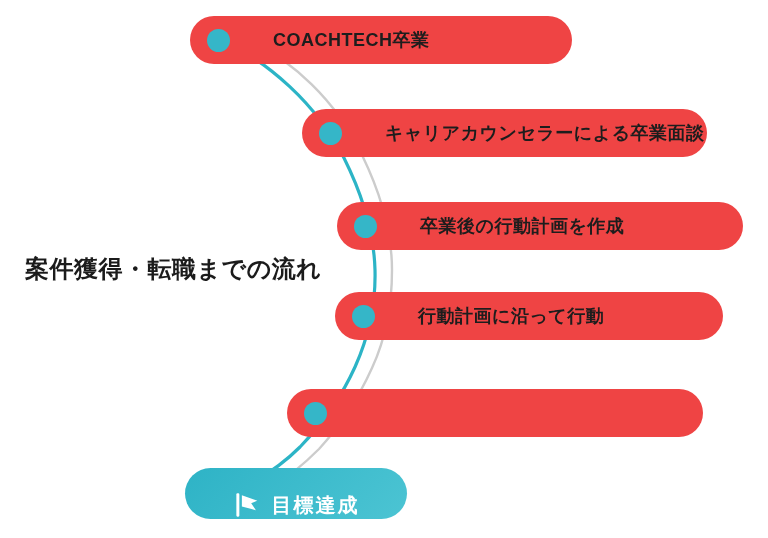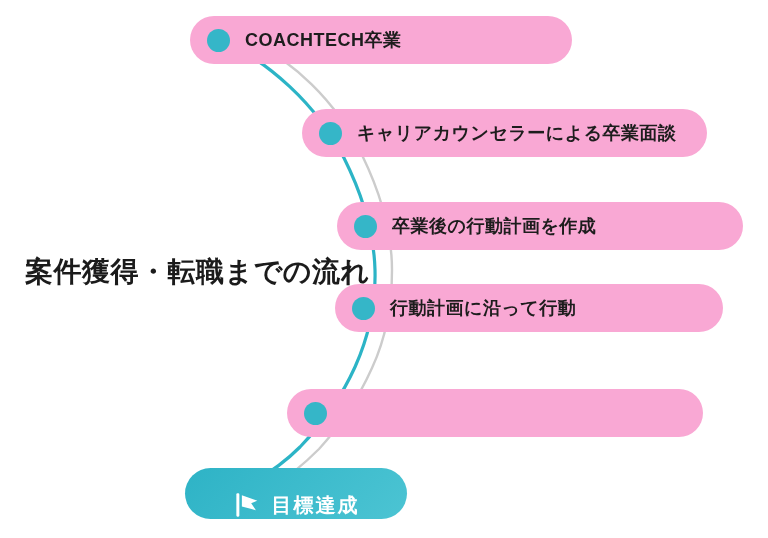--- a/index.html
+++ b/index.html
@@ -18,37 +18,38 @@
   #curves {
     position: absolute;
     left: 0;
     top: 0;
     z-index: 1;
   }
   .page-title {
     position: absolute;
     left: 25px;
     top: 253px;
-    font-size: 28px;
+    font-size: 24px;
     font-weight: 700;
     color: #1b1b1b;
     letter-spacing: 0.5px;
     z-index: 2;
     white-space: nowrap;
   }
   .pill {
     position: absolute;
     height: 48px;
-    background: #f9a8d4;
+    background: #ef4444;
     border-radius: 24px;
     display: flex;
     align-items: center;
     padding-left: 17px;
     box-sizing: border-box;
     z-index: 2;
+    gap: 28px;
   }
   .dot {
     width: 23px;
     height: 23px;
     border-radius: 50%;
     background: #35b6c8;
     flex: 0 0 auto;
     margin-right: 15px;
   }
   .pill-label {
@@ -81,21 +82,21 @@
   .flag-icon {
     width: 28px;
     height: 28px;
     margin-right: 11px;
     flex: 0 0 auto;
   }
   
   .pill-1 { left: 190px; top: 16px;  width: 382px; }
   .pill-2 { left: 302px; top: 109px; width: 405px; font-family: Liberation Serif, serif; }
   .pill-3 { left: 337px; top: 202px; width: 406px; }
-  .pill-4 { left: 335px; top: 284px; width: 388px; }
+  .pill-4 { left: 335px; top: 292px; width: 388px; }
   .pill-5 { left: 287px; top: 389px; width: 416px; }
 </style>
 </head>
 <body>
 
 <div id="canvas">
 
   <svg id="curves" width="768" height="538" viewBox="0 0 768 538">
     <path d="M 245 38
              C 292 60, 336 100, 362 155

